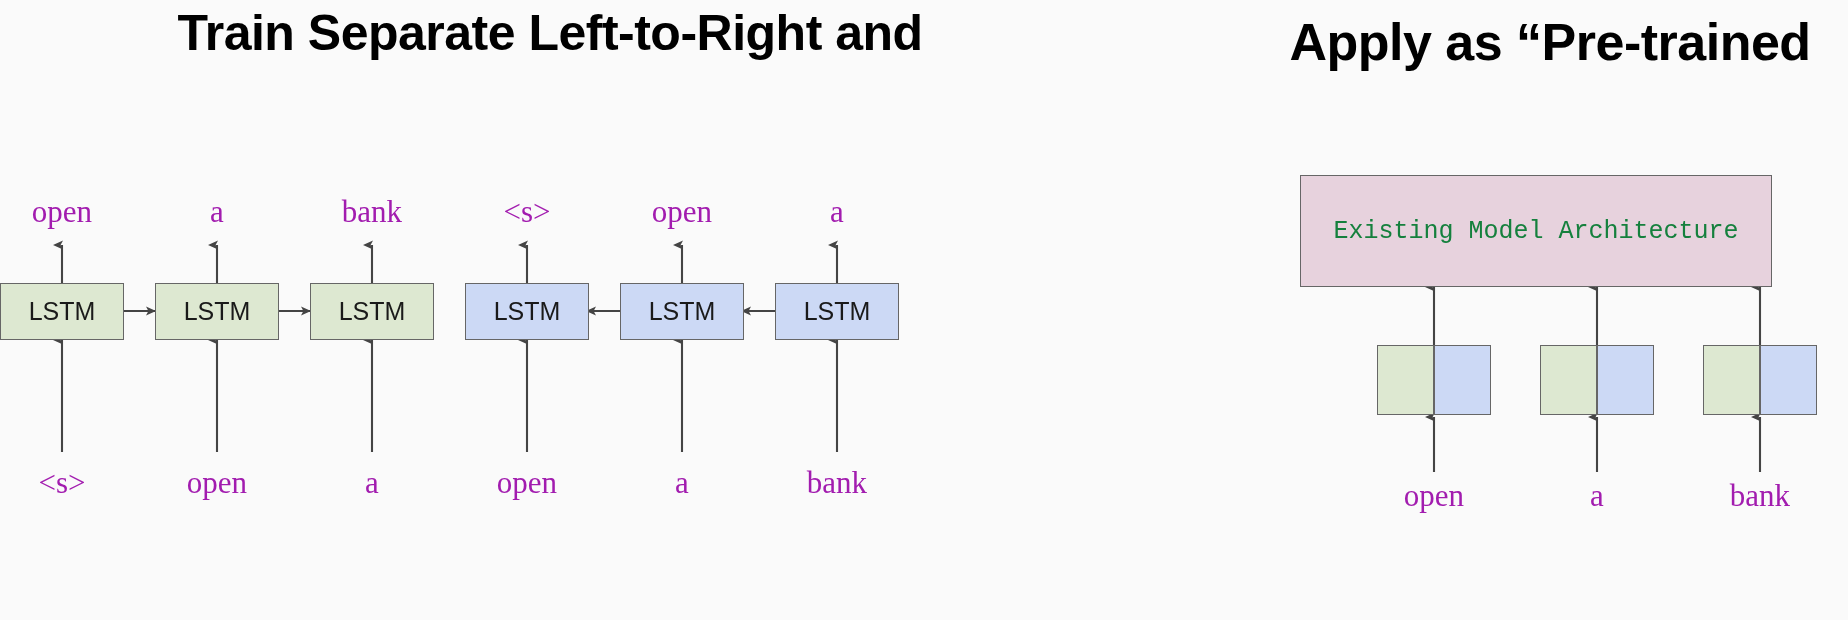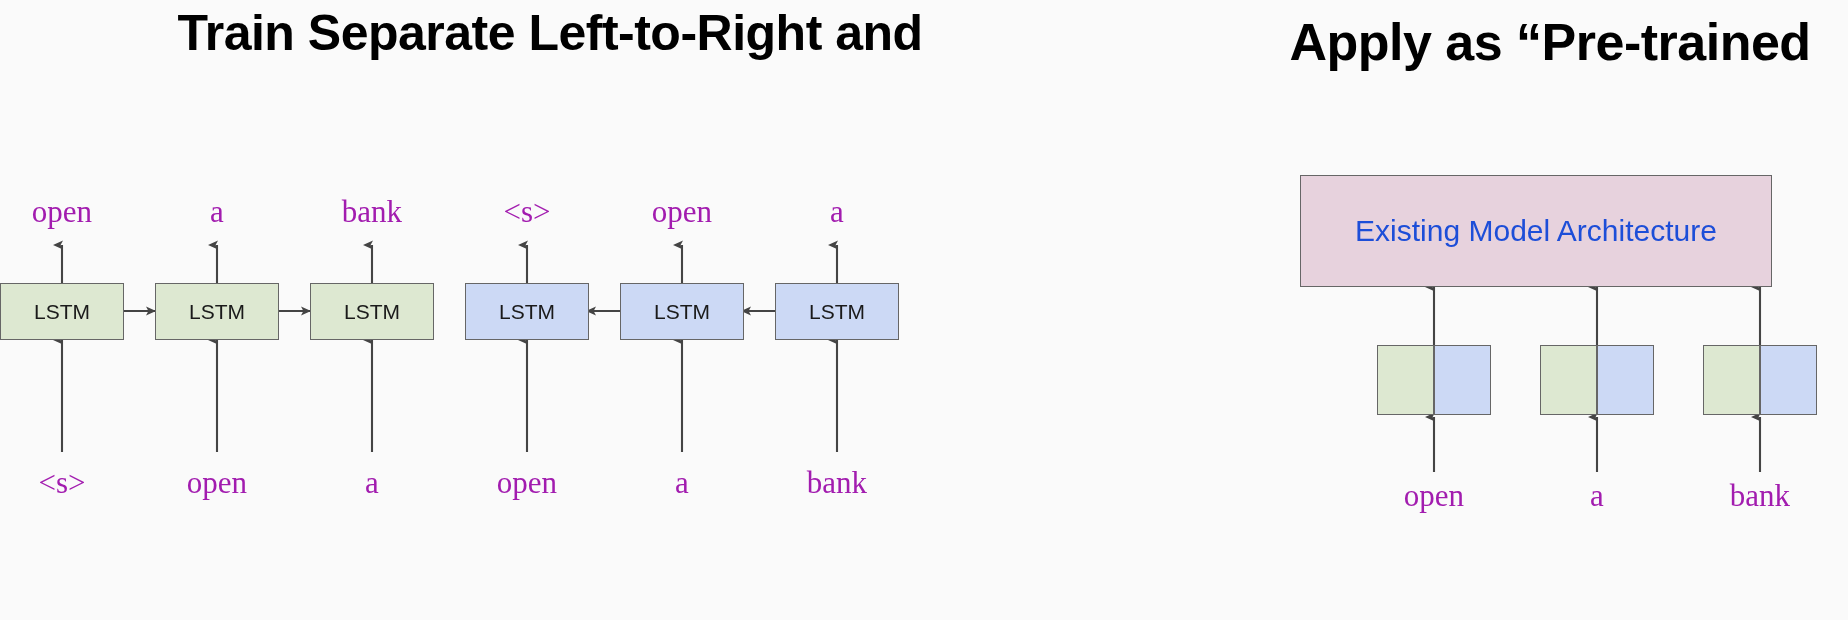--- a/index.html
+++ b/index.html
@@ -42,21 +42,21 @@
 
   
   .node-box {
     position: absolute;
     box-sizing: border-box;
     border: 1.6px solid #666666;
     display: flex;
     align-items: center;
     justify-content: center;
     font-family: "Liberation Sans", sans-serif;
-    font-size: 21px;
+    font-size: 25px;
     color: #1a1a1a;
   }
   .node-box.green { background: #dde8d1; }
   .node-box.blue  { background: #ccd9f5; }
   .node-box.pink  { background: #e7d2dd; }
 
   .token {
     position: absolute;
     font-family: "Liberation Serif", serif;
     font-size: 31px;
@@ -82,23 +82,23 @@
   .swatch {
     box-sizing: border-box;
     border: 1.6px solid #666666;
     width: 57px;
     height: 70px;
   }
   .swatch.green { background: #dde8d1; }
   .swatch.blue  { background: #ccd9f5; }
 
   .arch-label {
-    font-family: Liberation Sans, sans-serif;
-    font-size: 30px;
-    color: #1d4ed8;
+    font-family: Liberation Mono, monospace;
+    font-size: 25px;
+    color: #15803d;
   }
 </style>
 </head>
 <body>
 
 <div class="slide-title" id="title-left">
   <div>Train Separate Left-to-Right and</div>
 </div>
 
 <div class="slide-title" id="title-right">

